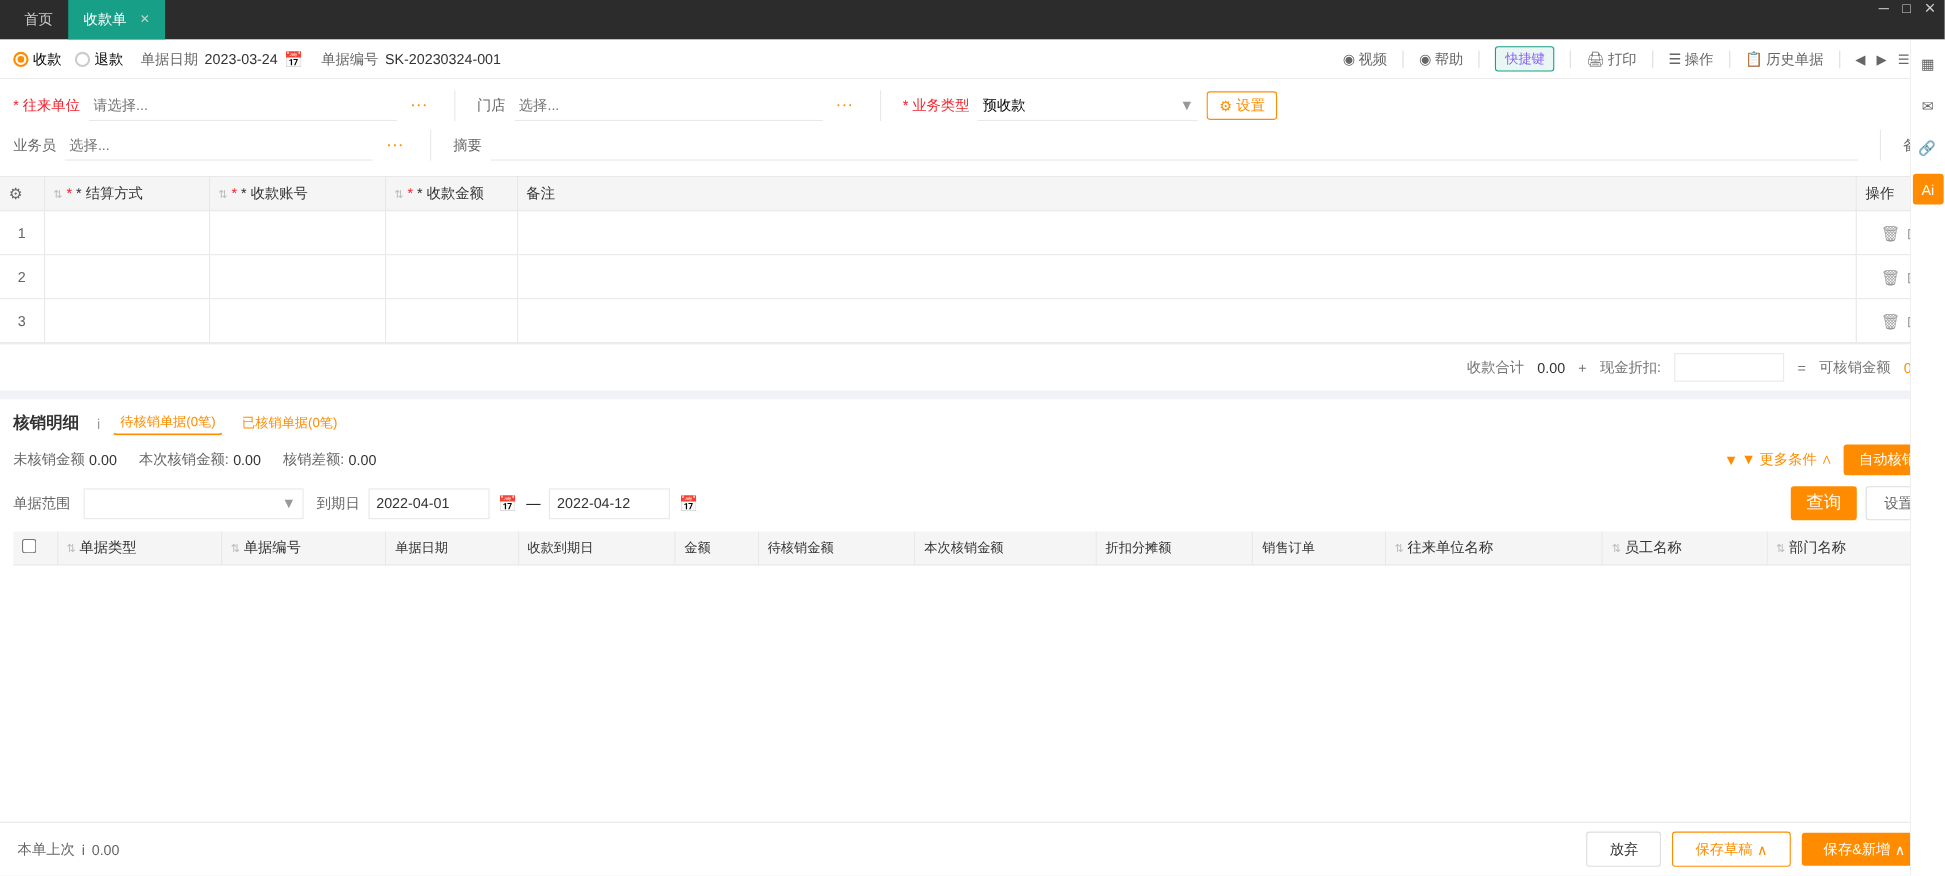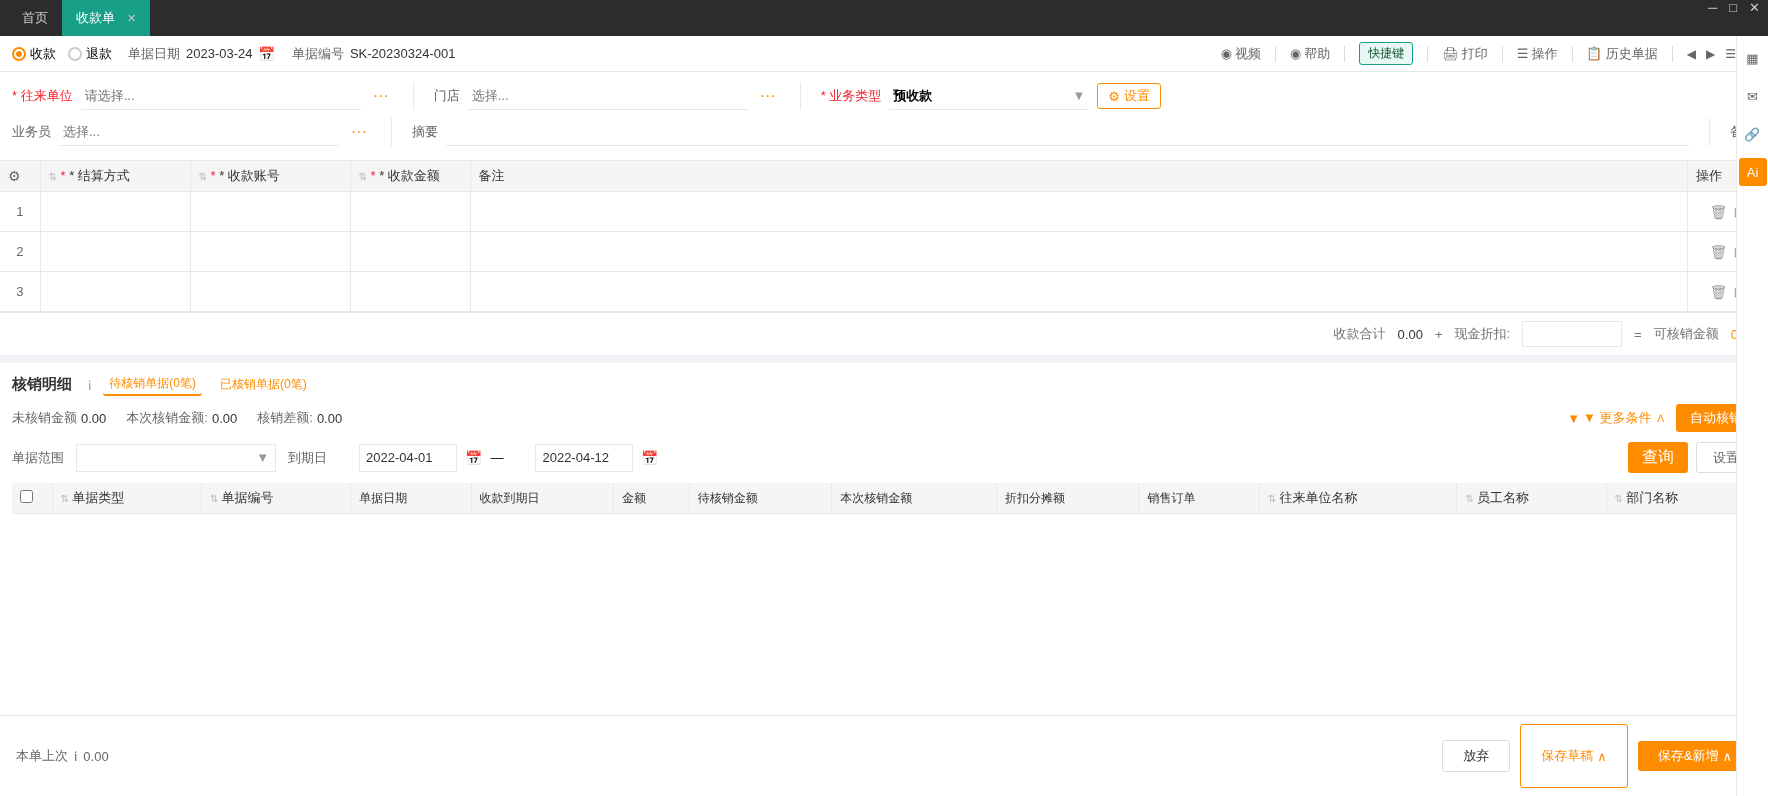--- a/index.html
+++ b/index.html
@@ -70,21 +70,21 @@
     .toolbar-field { display: flex; align-items: center; gap: 6px; color: #333; }
     .toolbar-label { color: #666; }
     .toolbar-value { color: #333; font-weight: 500; }
     .toolbar-icon { color: #ff8c00; cursor: pointer; font-size: 14px; }
     .toolbar-spacer { flex: 1; }
     .toolbar-actions { display: flex; align-items: center; gap: 10px; }
     .toolbar-action-item { display: flex; align-items: center; gap: 3px; color: #666; cursor: pointer; font-size: 12px; }
     .keyboard-shortcut-btn {
       background: #e8f7f4;
       border: 1px solid #17a087;
-      color: #14532d;
+      color: #8b5cf6;
       padding: 2px 8px;
       border-radius: 3px;
       cursor: pointer;
       font-size: 12px;
     }
     .divider-v { width: 1px; height: 16px; background: #ddd; margin: 0 4px; }
 
     
     .form-area {
       padding: 10px 12px 6px 12px;
@@ -100,21 +100,21 @@
       border: none;
       border-bottom: 1px solid #e8e8e8;
       outline: none;
       padding: 0 4px;
       color: #999;
       font-size: 13px;
     }
     .dots-btn { color: #ff8c00; cursor: pointer; font-size: 16px; padding: 0 4px; }
     .form-select-display {
       display: flex; align-items: center; gap: 4px;
-      border-bottom: 1px solid #e8e8e8; flex: 1; height: 28px; padding: 0 4px; font-weight: bold;
+      border-bottom: 1px solid #e8e8e8; flex: 1; height: 28px; padding: 0 4px;
     }
     .form-select-arrow { color: #999; margin-left: auto; cursor: pointer; }
     .settings-btn {
       background: #fff; border: 1px solid #ff8c00; color: #ff8c00;
       padding: 3px 10px; border-radius: 3px; cursor: pointer; display: flex; align-items: center; gap: 4px;
     }
     .form-section-divider { width: 1px; background: #e8e8e8; height: 28px; margin: 0 12px; }
 
     
     .table-container {
@@ -214,21 +214,21 @@
       background: #ff8c00; color: #fff; border: none;
       padding: 5px 14px; border-radius: 3px; cursor: pointer; font-size: 16px; width: 60px;
     }
     .settings-small-btn {
       background: #fff; border: 1px solid #ddd; color: #666;
       padding: 5px 14px; border-radius: 3px; cursor: pointer; font-size: 13px; width: 60px;
     }
     .date-range { display: flex; align-items: center; gap: 8px; }
     .date-input {
       border: 1px solid #e8e8e8; height: 28px; padding: 0 6px; outline: none;
-      font-size: 13px; width: 98px; color: #333; margin-left: 24px;
+      font-size: 13px; width: 110px; color: #333;
     }
     .date-icon { color: #999; cursor: pointer; font-size: 14px; }
     .range-select-wrap {
       display: flex; align-items: center; gap: 4px;
       border: 1px solid #e8e8e8; height: 28px; padding: 0 6px; min-width: 200px;
     }
     .range-arrow { color: #999; margin-left: auto; cursor: pointer; }
 
     
     .reconcile-table-wrap { overflow: auto; flex: 1; }
@@ -259,21 +259,21 @@
       flex-shrink: 0;
     }
     .bottom-left { display: flex; align-items: center; gap: 6px; color: #666; }
     .bottom-right { display: flex; align-items: center; gap: 10px; }
     .discard-btn {
       background: #fff; border: 1px solid #ddd; color: #333;
       padding: 6px 20px; border-radius: 3px; cursor: pointer; font-size: 13px;
     }
     .save-draft-btn {
       background: #fff; border: 1px solid #ff8c00; color: #ff8c00;
-      padding: 22px 20px; border-radius: 3px; cursor: pointer; font-size: 13px;
+      padding: 6px 20px; border-radius: 3px; cursor: pointer; font-size: 13px;
       display: flex; align-items: center; gap: 4px;
     }
     .save-new-btn {
       background: #ff8c00; border: none; color: #fff;
       padding: 6px 20px; border-radius: 3px; cursor: pointer; font-size: 13px;
       display: flex; align-items: center; gap: 4px;
     }
 
     
     .right-sidebar {

